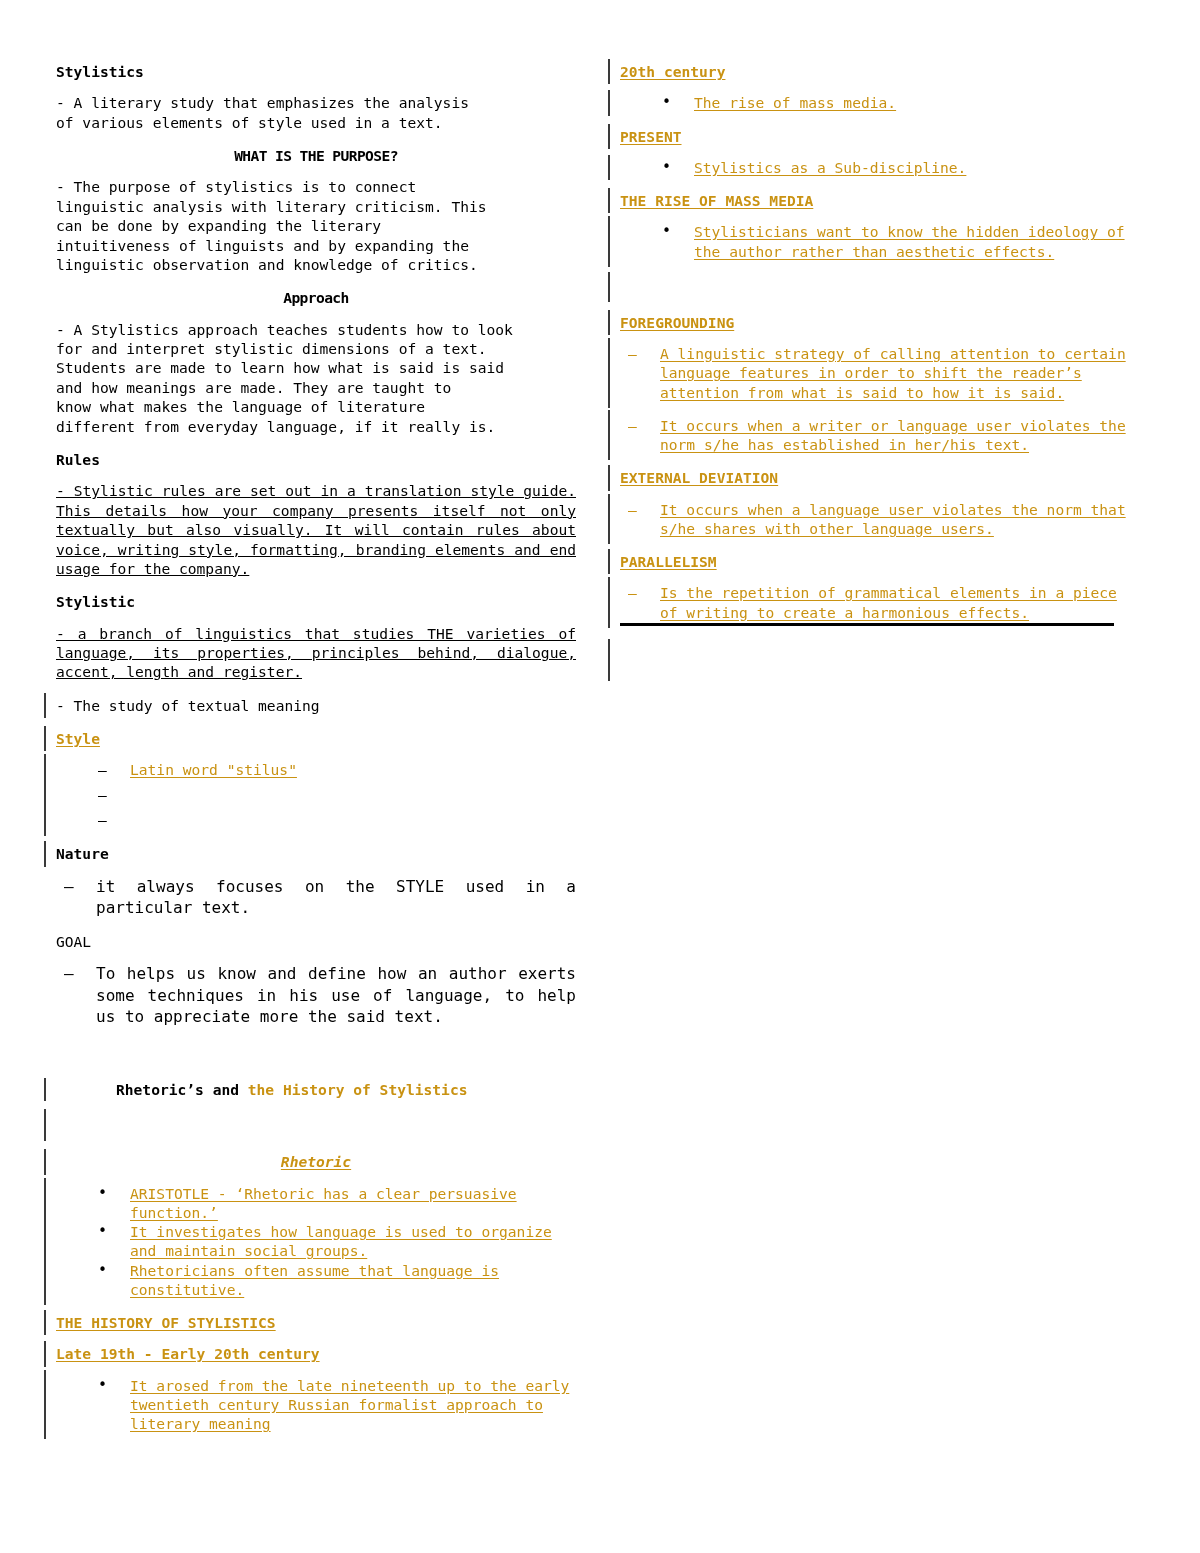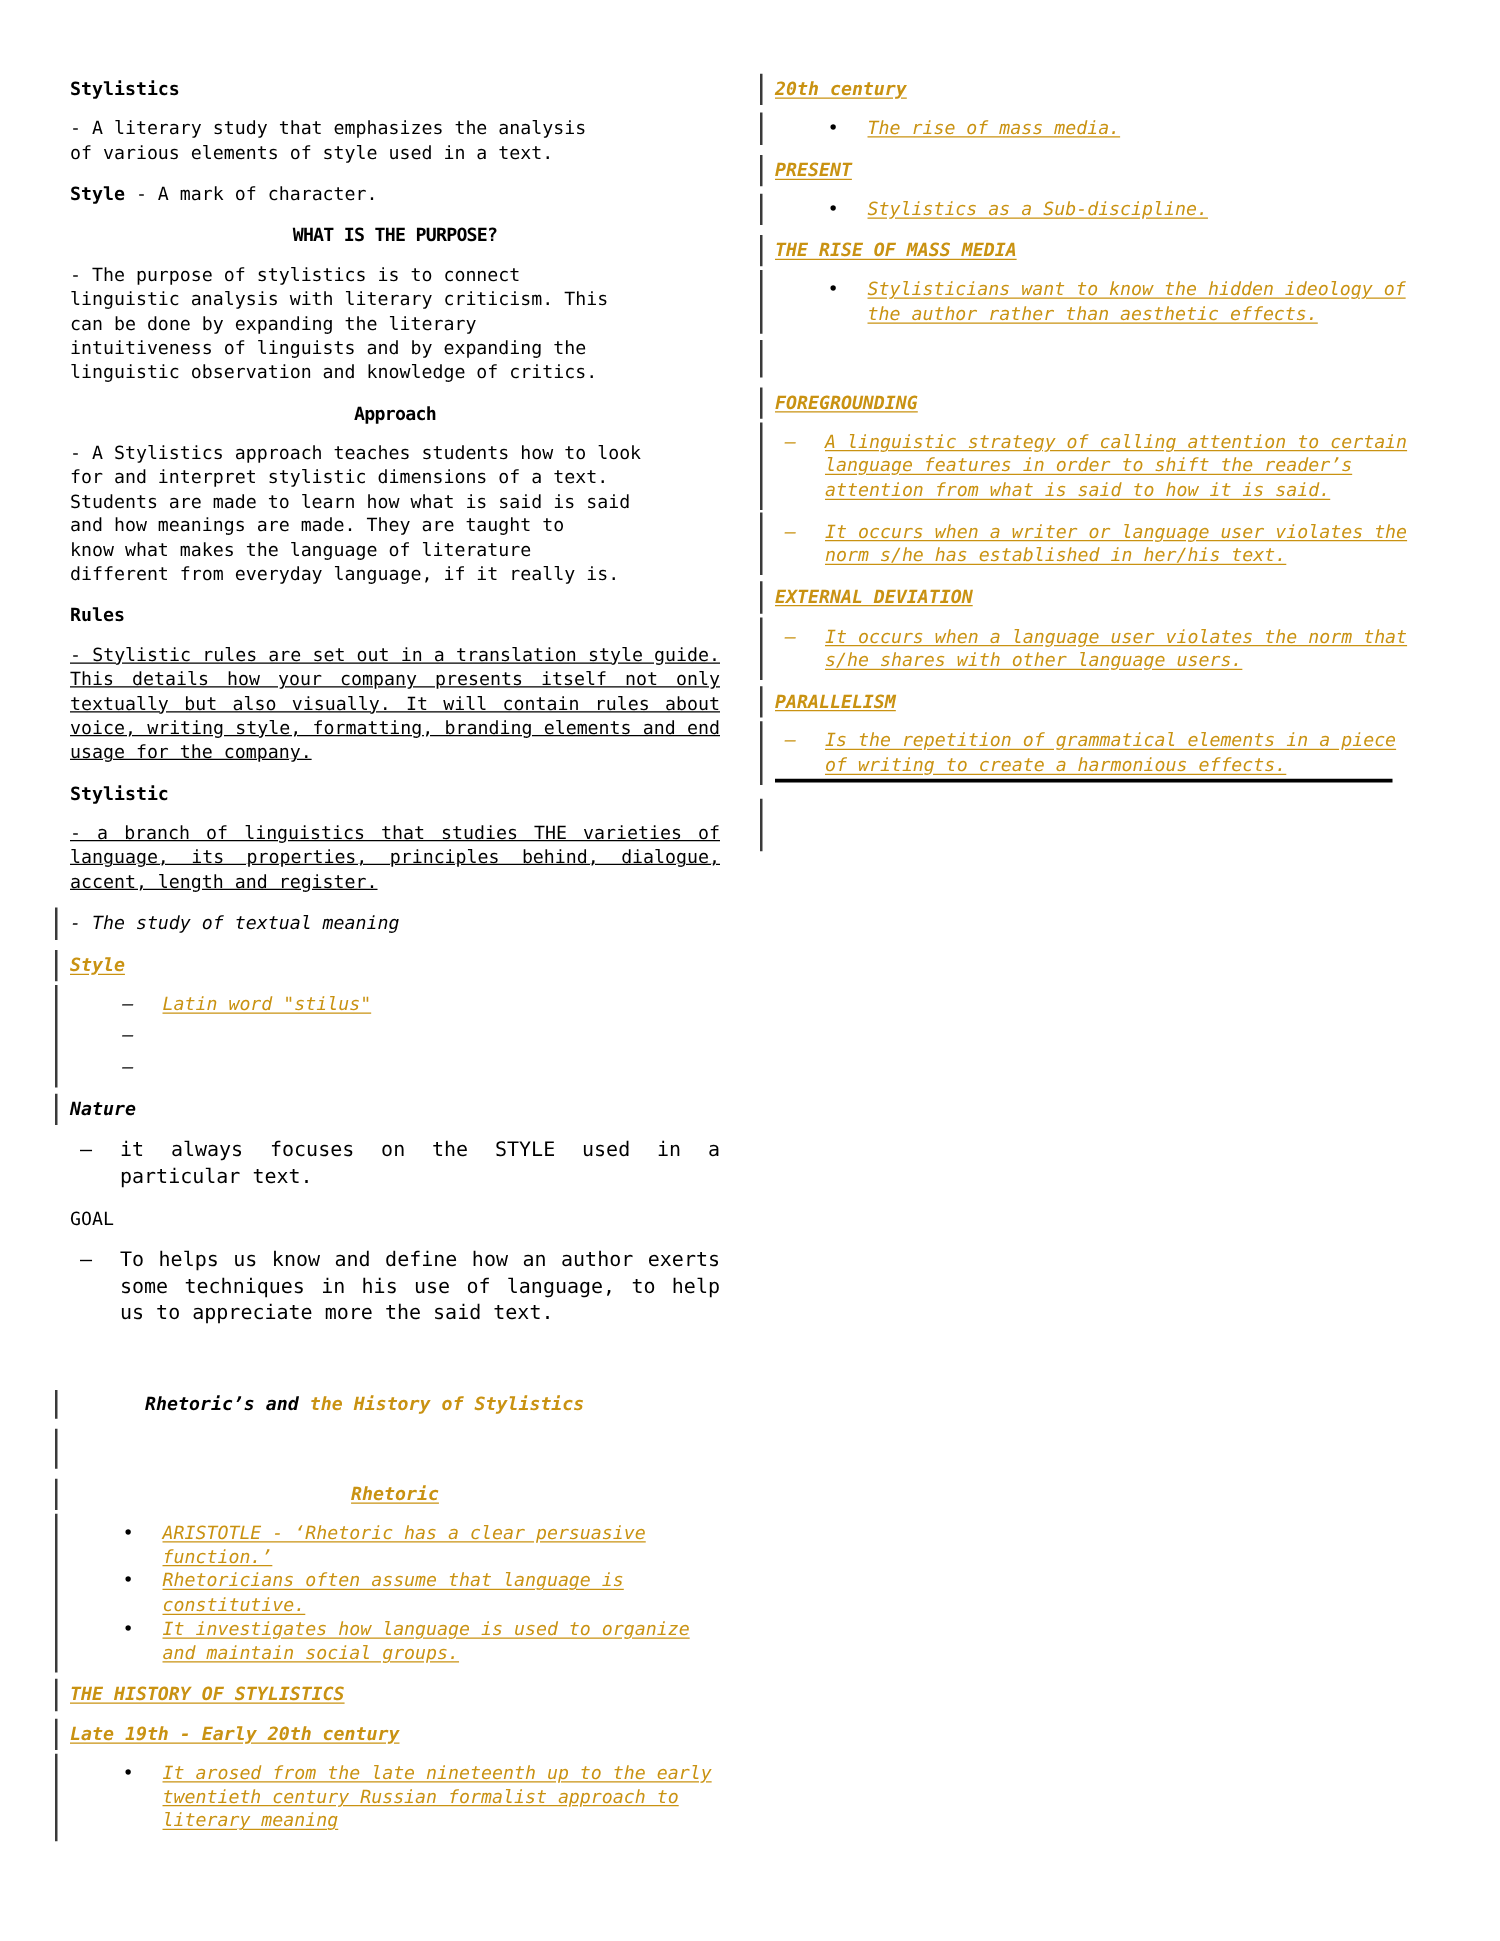--- a/index.html
+++ b/index.html
@@ -22,21 +22,21 @@
     box-sizing: border-box;
   }
   .col {
     position: absolute;
     top: 62px;
   }
   .col-left  { left: 56px;  width: 520px; }
   .col-right { left: 620px; width: 520px; }
 
   
-  .cb { position: relative; font-style: italic; }
+  .cb { position: relative; }
   .cb::before {
     content: "";
     position: absolute;
     left: -12px;
     top: -3px;
     bottom: -3px;
     width: 2px;
     background: #3a3a3a;
   }
   .cb-tall::before { top: -6px; bottom: -6px; }
@@ -146,21 +146,20 @@
 
 <div class="page">
 
   <div class="col col-left">
 
     <div class="hd">Stylistics</div>
 
     <p class="para">- A literary study that emphasizes the analysis
 of various elements of style used in a text.</p>
 
-    <p class="para"><span class="bd">Style</span><span> - A mark of character.</span></p>
 
     <div class="hd hd-cond">WHAT IS THE PURPOSE?</div>
 
     <p class="para">- The purpose of stylistics is to connect
 linguistic analysis with literary criticism. This
 can be done by expanding the literary
 intuitiveness of linguists and by expanding the
 linguistic observation and knowledge of critics.</p>
 
     <div class="hd hd-cond">Approach</div>
@@ -205,22 +204,22 @@
     <div style="height:40px;"></div>
 
     <div class="title-center cb"><span class="bd">Rhetoric’s and</span><span class="bd gold"> the History of Stylistics</span></div>
 
     <div class="cb" style="height:26px;margin-bottom:14px;"></div>
 
     <div class="hd cb gold u it">Rhetoric</div>
 
     <ul class="blist cb cb-tall">
       <li><span class="gold u">ARISTOTLE - ‘Rhetoric has a clear persuasive function.’</span></li>
+      <li><span class="gold u">It investigates how language is used to organize and maintain social groups.</span></li>
       <li><span class="gold u">Rhetoricians often assume that language is constitutive.</span></li>
-      <li><span class="gold u">It investigates how language is used to organize and maintain social groups.</span></li>
     </ul>
 
     <div class="hd cb gold u">THE HISTORY OF STYLISTICS</div>
 
     <div class="hd cb gold u">Late 19th - Early 20th century</div>
 
     <ul class="blist cb cb-tall">
       <li><span class="gold u">It arosed from the late nineteenth up to the early twentieth century Russian formalist approach to literary meaning</span></li>
     </ul>
 

